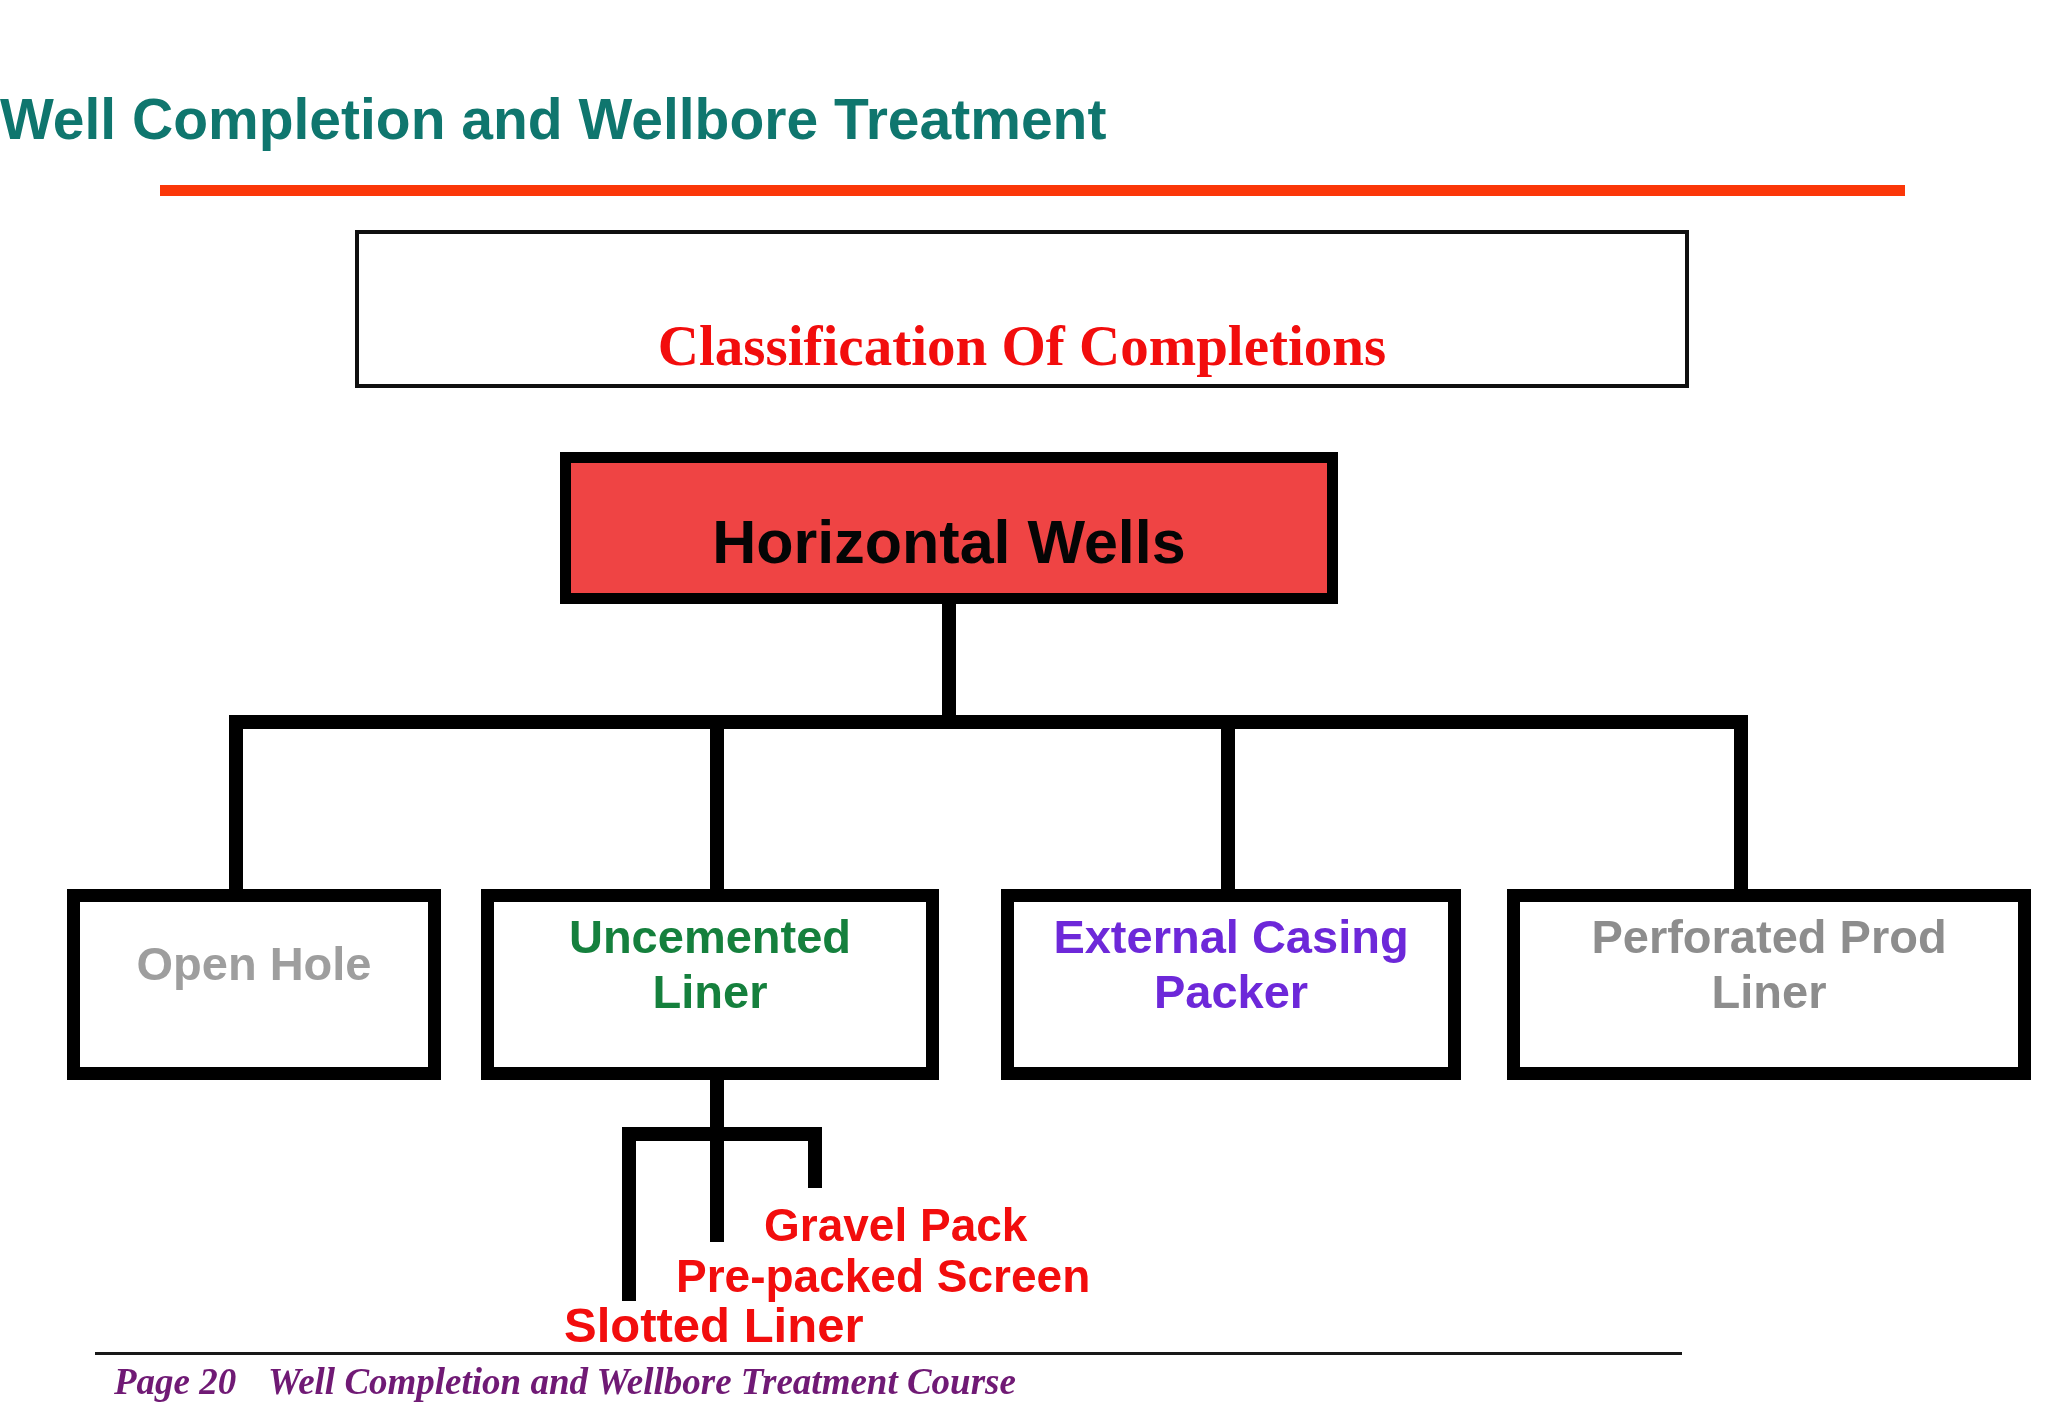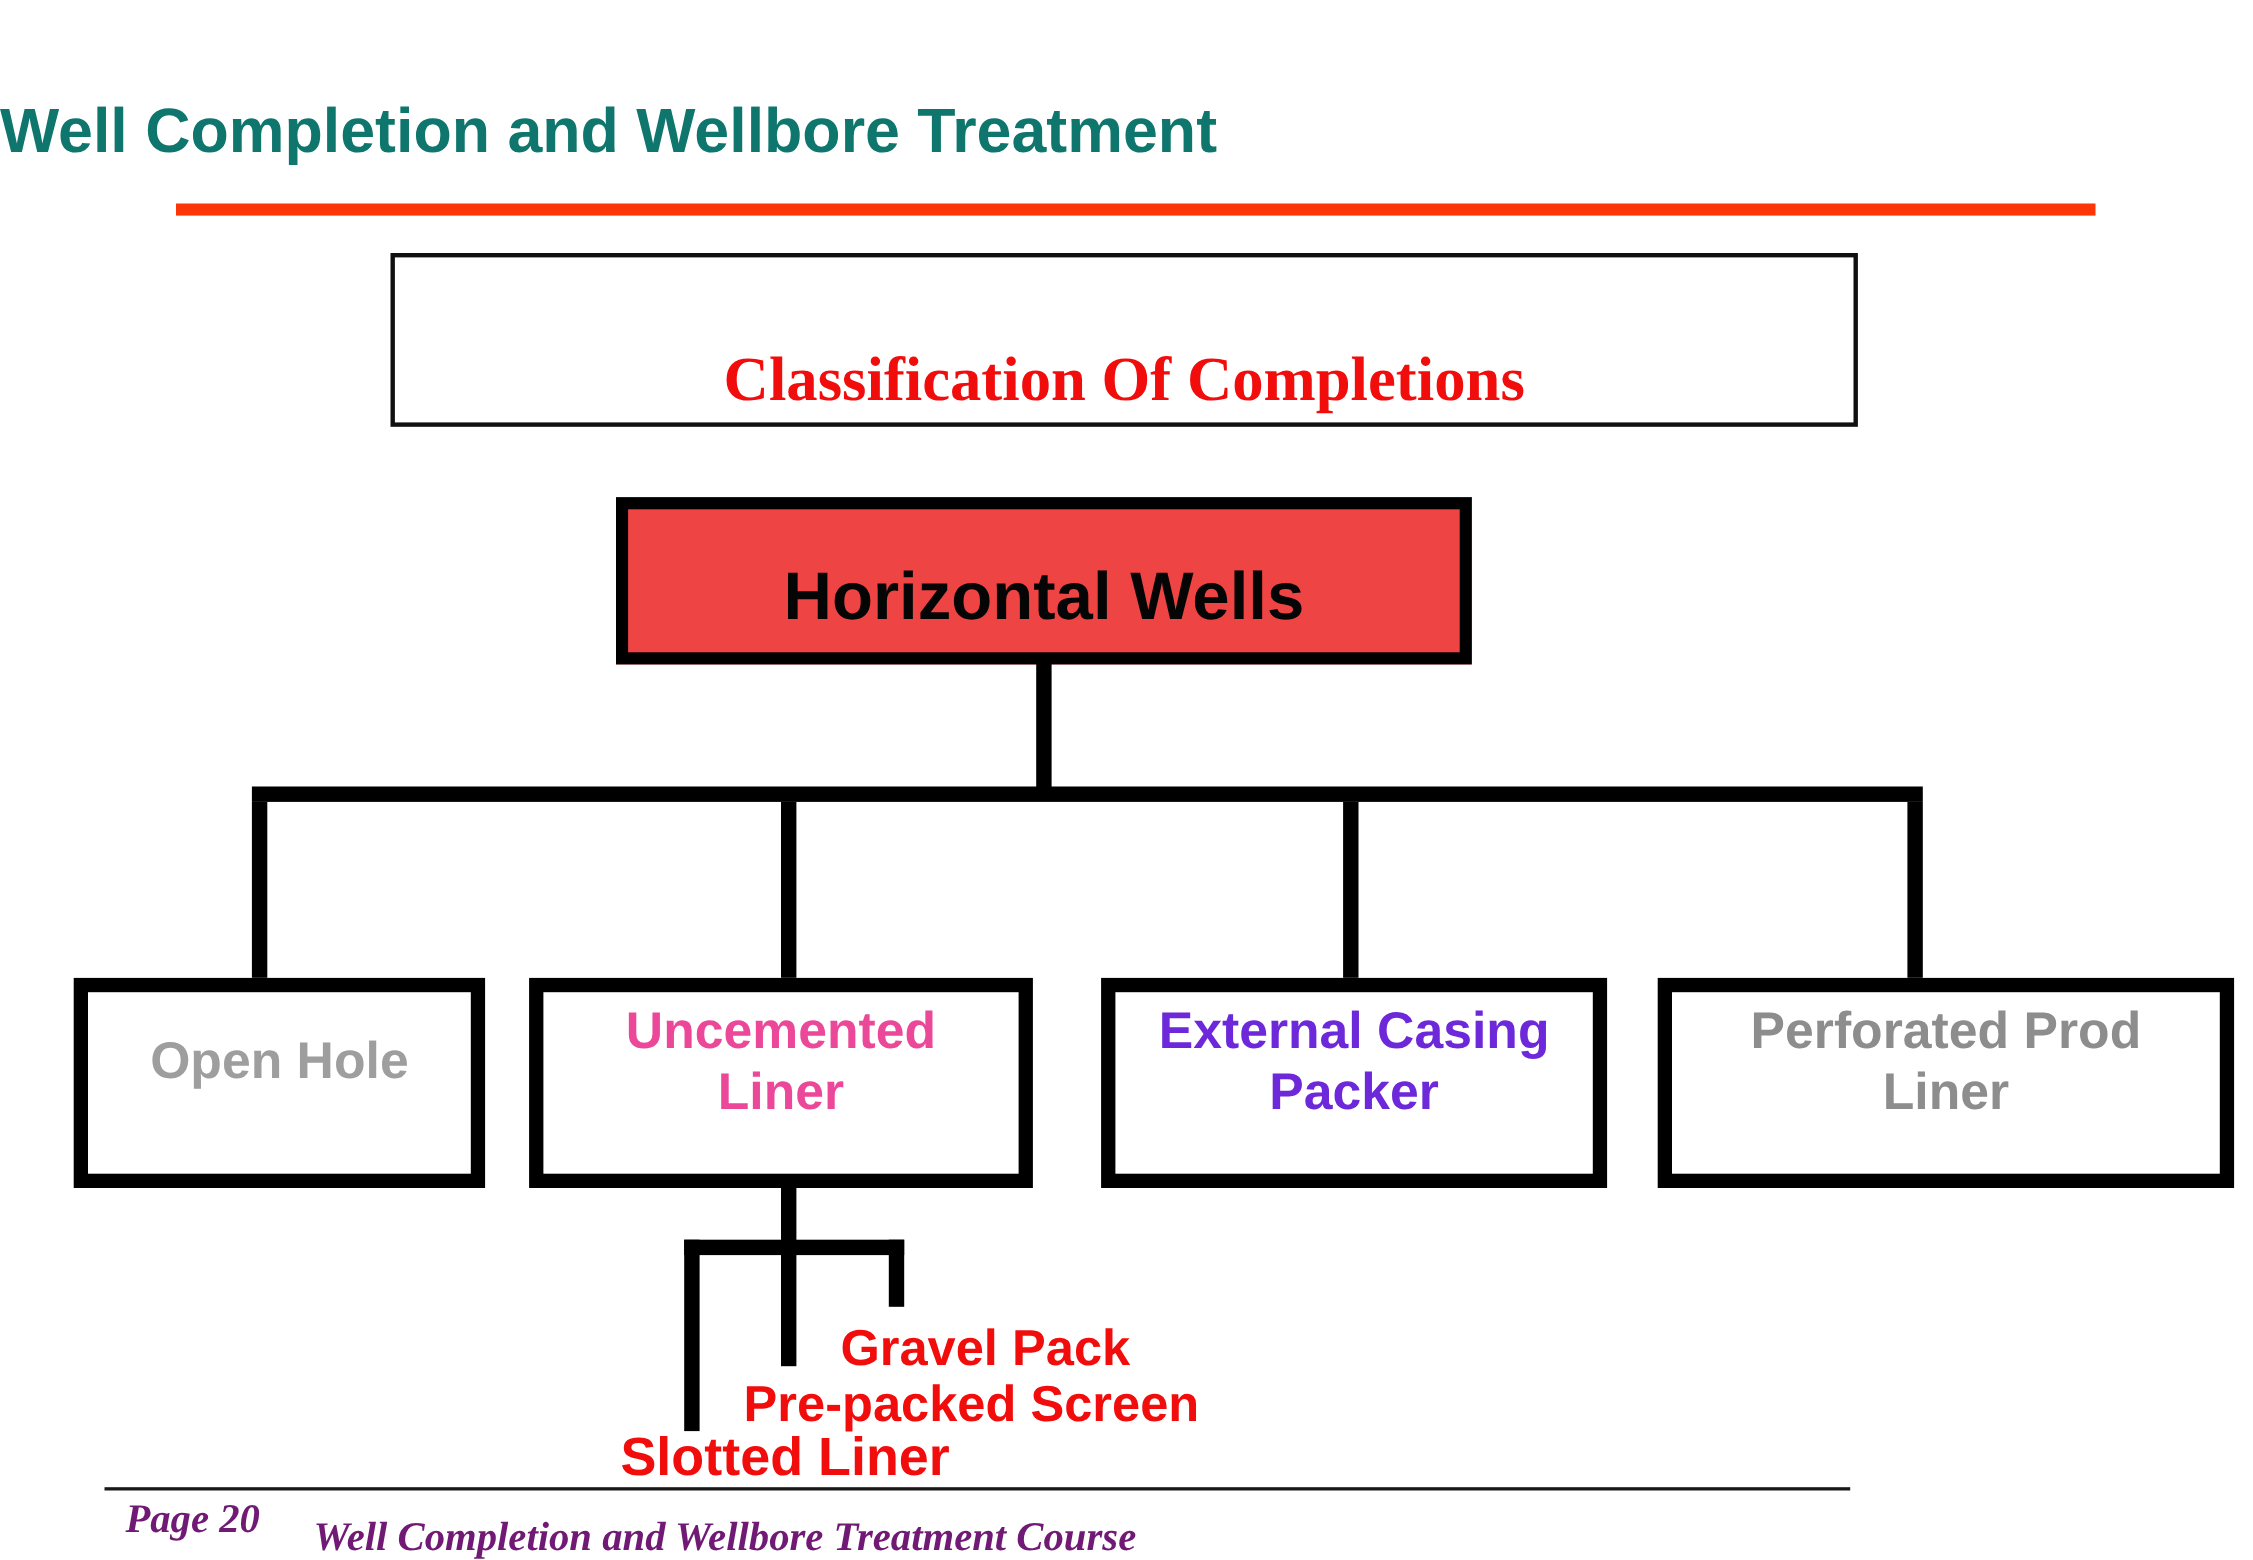--- a/index.html
+++ b/index.html
@@ -95,21 +95,21 @@
     position: absolute;
     top: 1360px;
     font-family: "Liberation Serif", serif;
     font-weight: bold;
     font-style: italic;
     font-size: 37px;
     color: #701a75;
     white-space: nowrap;
   }
   .footer-page   { left: 114px; }
-  .footer-course { left: 285px; margin-top: 16px; }
+  .footer-course { left: 268px; }
 </style>
 </head>
 <body>
 
 <div class="canvas">
 
   <div class="slide-title">Well Completion and Wellbore Treatment</div>
   <div class="title-rule" style="background: rgb(251, 55, 8);"></div>
 
   <div class="classification-box">
@@ -124,21 +124,21 @@
   <div class="line" style="left:229px; top:715px; width:1519px; height:14px;"></div>
   <div class="line" style="left:229px; top:729px; width:14px; height:160px;"></div>
   <div class="line" style="left:710px; top:729px; width:14px; height:160px;"></div>
   <div class="line" style="left:1221px; top:729px; width:14px; height:160px;"></div>
   <div class="line" style="left:1734px; top:729px; width:14px; height:160px;"></div>
 
   <div class="child-box box-open-hole">
     <span style="color: rgb(158, 158, 158);">Open Hole</span>
   </div>
   <div class="child-box box-uncemented">
-    <span style="color: #ec4899;">Uncemented
+    <span style="color: #15803d;">Uncemented
 Liner</span>
   </div>
   <div class="child-box box-external-casing">
     <span style="color: #6d28d9;">External Casing
 Packer</span>
   </div>
   <div class="child-box box-perforated-prod">
     <span style="color: rgb(141, 141, 141);">Perforated Prod
 Liner</span>
   </div>

